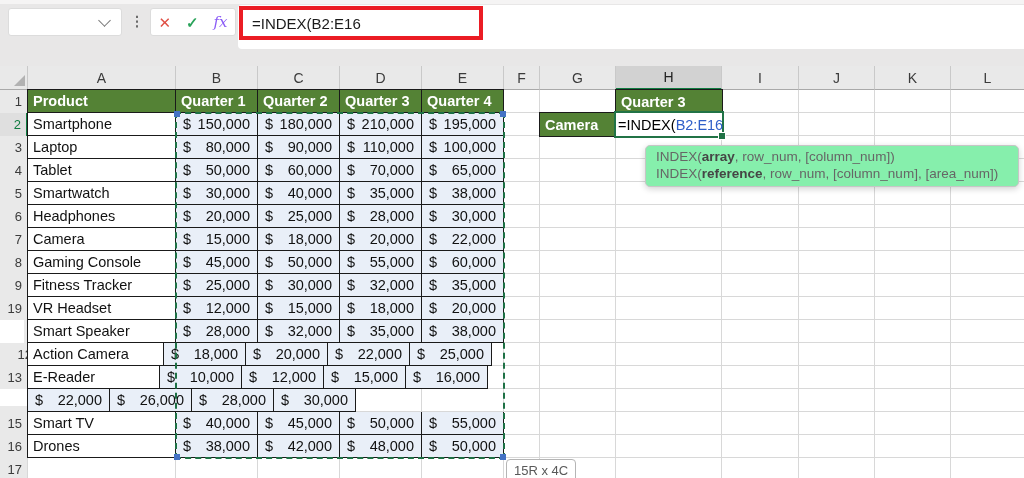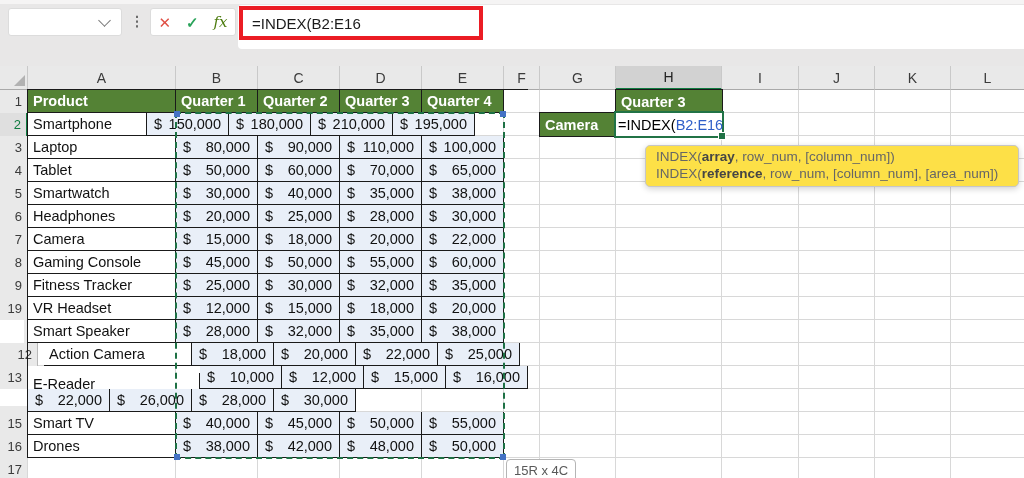--- a/index.html
+++ b/index.html
@@ -12,21 +12,21 @@
   .name-box{position:absolute;left:8px;top:8px;width:112px;height:26px;background:#fff;
     border:1px solid #dcdcdc;border-radius:3px;display:flex;align-items:center;justify-content:flex-end;}
   .chev{width:8px;height:8px;border-right:1.6px solid #777;border-bottom:1.6px solid #777;
     transform:rotate(45deg);margin-right:12px;margin-top:-4px;}
   .dots{position:absolute;left:131px;top:8px;width:12px;height:26px;color:#6b6b6b;
     font-size:14px;font-weight:bold;display:flex;align-items:center;justify-content:center;}
   .fx-group{position:absolute;left:150px;top:8px;width:84px;height:26px;background:#fff;
     border:1px solid #dcdcdc;border-radius:3px;display:flex;align-items:center;justify-content:space-around;}
   .ic-x{color:#e04f44;font-size:15px;line-height:1;}
   .ic-check{color:#2aa35a;font-size:15px;font-weight:bold;line-height:1;}
-  .ic-fx{font-family:"DejaVu Serif",serif;font-style:italic;font-size:15px;color:#4d7c0f;line-height:1;}
+  .ic-fx{font-family:"DejaVu Serif",serif;font-style:italic;font-size:15px;color:#8b5cf6;line-height:1;}
   .fbar{position:absolute;left:238px;top:5px;width:786px;height:44px;background:#fff;border-radius:4px 0 0 4px;}
   .red-box{position:absolute;left:1px;top:1px;width:236px;height:26px;background:#fff;
     border:4px solid var(--red,#eb1c24);display:flex;align-items:center;}
   .red-box span{font-size:15px;color:#1b1b1b;padding-left:9px;white-space:pre;}
 
   
   #sheet{position:absolute;left:0;top:66px;width:1024px;height:412px;background:#fff;overflow:hidden;}
   .colhdr{position:absolute;top:0;height:24px;background:#e9e9e9;border-right:1px solid #c9c9c9;
     border-bottom:1px solid #a9a9a9;box-sizing:border-box;display:flex;align-items:center;justify-content:center;
     font-size:14px;color:#3b3b3b;}
@@ -64,21 +64,21 @@
     background:var(--sel,#217346);border:1px solid #fff;}
 
   
   .marquee{position:absolute;left:175px;top:46px;width:330px;height:347px;box-sizing:border-box;
     border:2px dashed var(--marq,#1e7145);z-index:4;pointer-events:none;}
   .handle{position:absolute;width:6px;height:6px;background:var(--handle,#4472c4);}
   .h-tl{left:-3px;top:-3px;} .h-tr{right:-3px;top:-3px;}
   .h-bl{left:-3px;bottom:-3px;} .h-br{right:-3px;bottom:-3px;}
 
   
-  .fn-tip{position:absolute;left:645px;top:145px;width:374px;box-sizing:border-box;background:#fde047;
+  .fn-tip{position:absolute;left:645px;top:145px;width:374px;box-sizing:border-box;background:#86efac;
     border:1px solid #c6c6c6;border-radius:5px;box-shadow:0 2px 6px rgba(0,0,0,.18);
     padding:2px 10px 4px 10px;z-index:6;font-size:13.5px;color:#666;line-height:17px;}
   .fn-tip b{color:#454545;}
   .size-tip{position:absolute;left:506px;top:459px;background:#fff;border:1px solid #b5b5b5;
     border-radius:4px;padding:3px 7px 6px 7px;font-size:13px;color:#595959;z-index:6;}
 </style>
 </head>
 <body>
 
 <div id="app">
@@ -105,21 +105,21 @@
 
     <div class="tbl" id="tbl">
         <div class="trow">
           <div class="tcell hdr" style="width: 148px;">Product</div>
           <div class="tcell hdr" style="width: 82px;">Quarter 1</div>
           <div class="tcell hdr" style="width: 82px;">Quarter 2</div>
           <div class="tcell hdr" style="width: 82px;">Quarter 3</div>
           <div class="tcell hdr" style="width: 82px;">Quarter 4</div>
         </div>
         <div class="trow">
-          <div class="tcell prod" style="width: 119px;">Smartphone</div>
+          <div class="tcell prod" style="width: 148px;">Smartphone</div>
           <div class="tcell money" style="width: 82px;">
             <span>$</span>
             <span class="num">150,000</span>
           </div>
           <div class="tcell money" style="width: 82px;">
             <span>$</span>
             <span class="num">180,000</span>
           </div>
           <div class="tcell money" style="width: 82px;">
             <span>$</span>
@@ -295,40 +295,40 @@
           <div class="tcell money" style="width: 82px;">
             <span>$</span>
             <span class="num">35,000</span>
           </div>
           <div class="tcell money" style="width: 82px;">
             <span>$</span>
             <span class="num">38,000</span>
           </div>
         </div>
         <div class="trow">
-          <div class="tcell prod" style="width: 148px; margin-left: 16px;">Action Camera</div>
+          <div class="tcell prod" style="width: 136px;">Action Camera</div>
           <div class="tcell money" style="width: 82px;">
             <span>$</span>
             <span class="num">18,000</span>
           </div>
           <div class="tcell money" style="width: 82px;">
             <span>$</span>
             <span class="num">20,000</span>
           </div>
           <div class="tcell money" style="width: 82px;">
             <span>$</span>
             <span class="num">22,000</span>
           </div>
           <div class="tcell money" style="width: 82px;">
             <span>$</span>
             <span class="num">25,000</span>
           </div>
         </div>
         <div class="trow">
-          <div class="tcell prod" style="width: 172px; margin-top: 7px;">E-Reader</div>
+          <div class="tcell prod" style="width: 132px;">E-Reader</div>
           <div class="tcell money" style="width: 82px;">
             <span>$</span>
             <span class="num">10,000</span>
           </div>
           <div class="tcell money" style="width: 82px;">
             <span>$</span>
             <span class="num">12,000</span>
           </div>
           <div class="tcell money" style="width: 82px;">
             <span>$</span>

